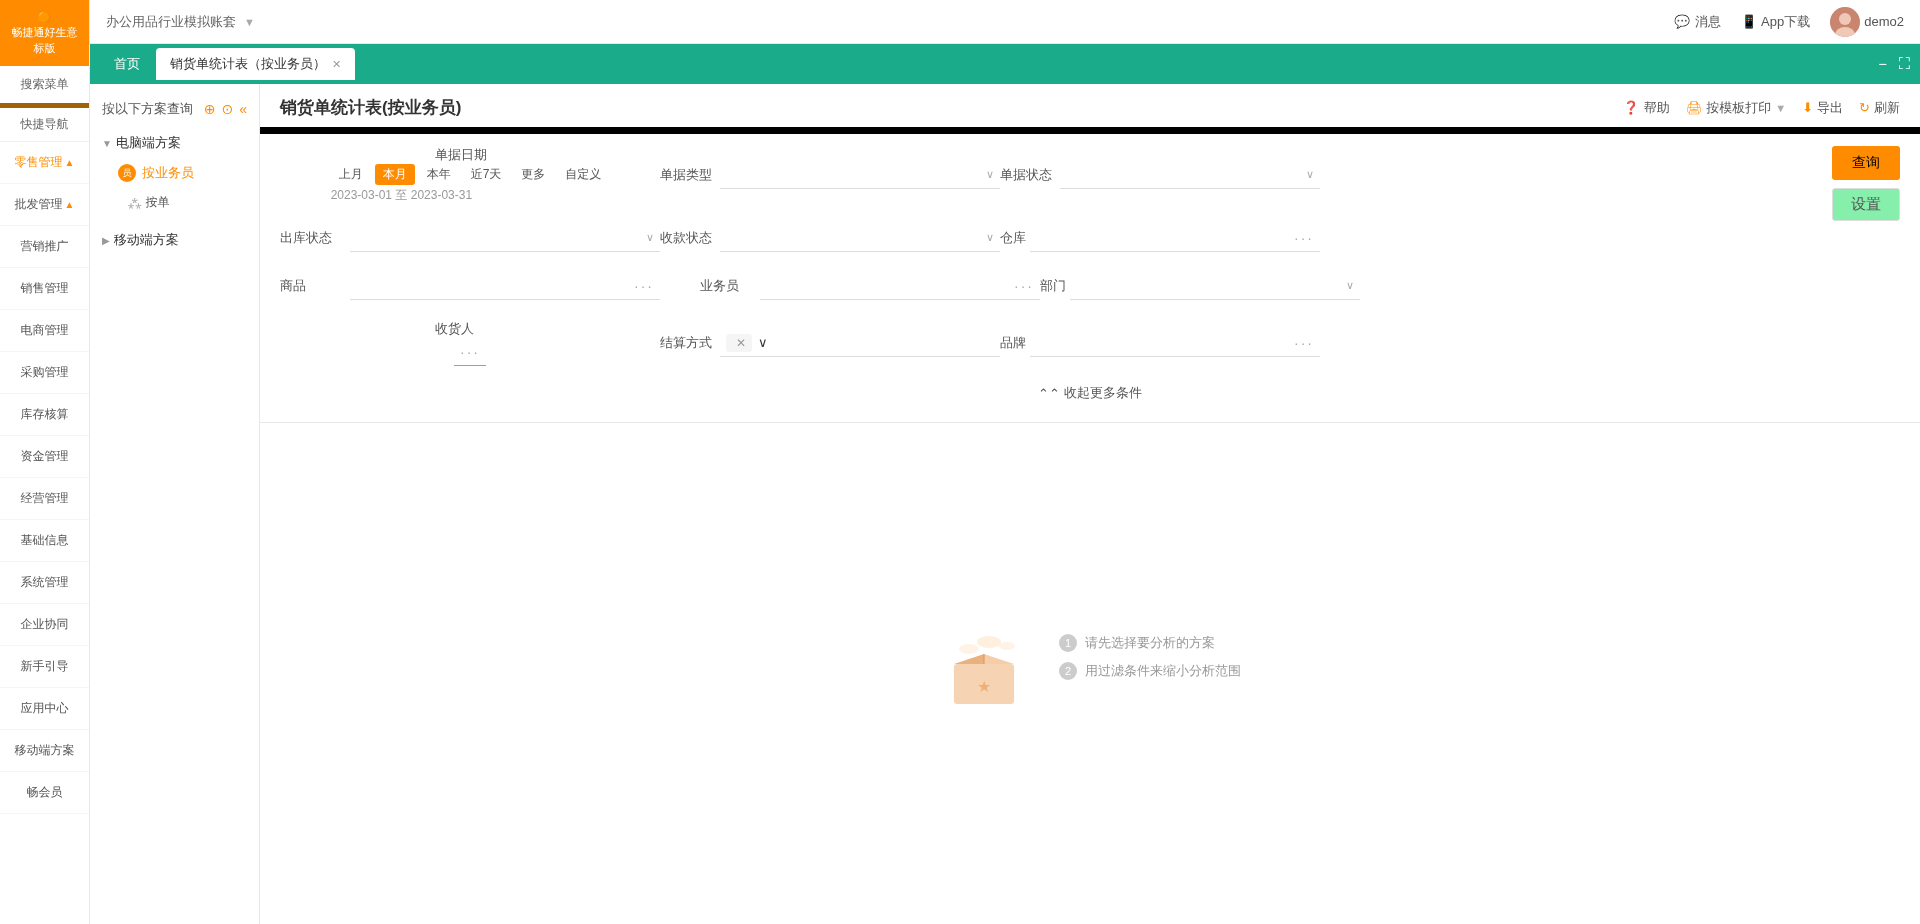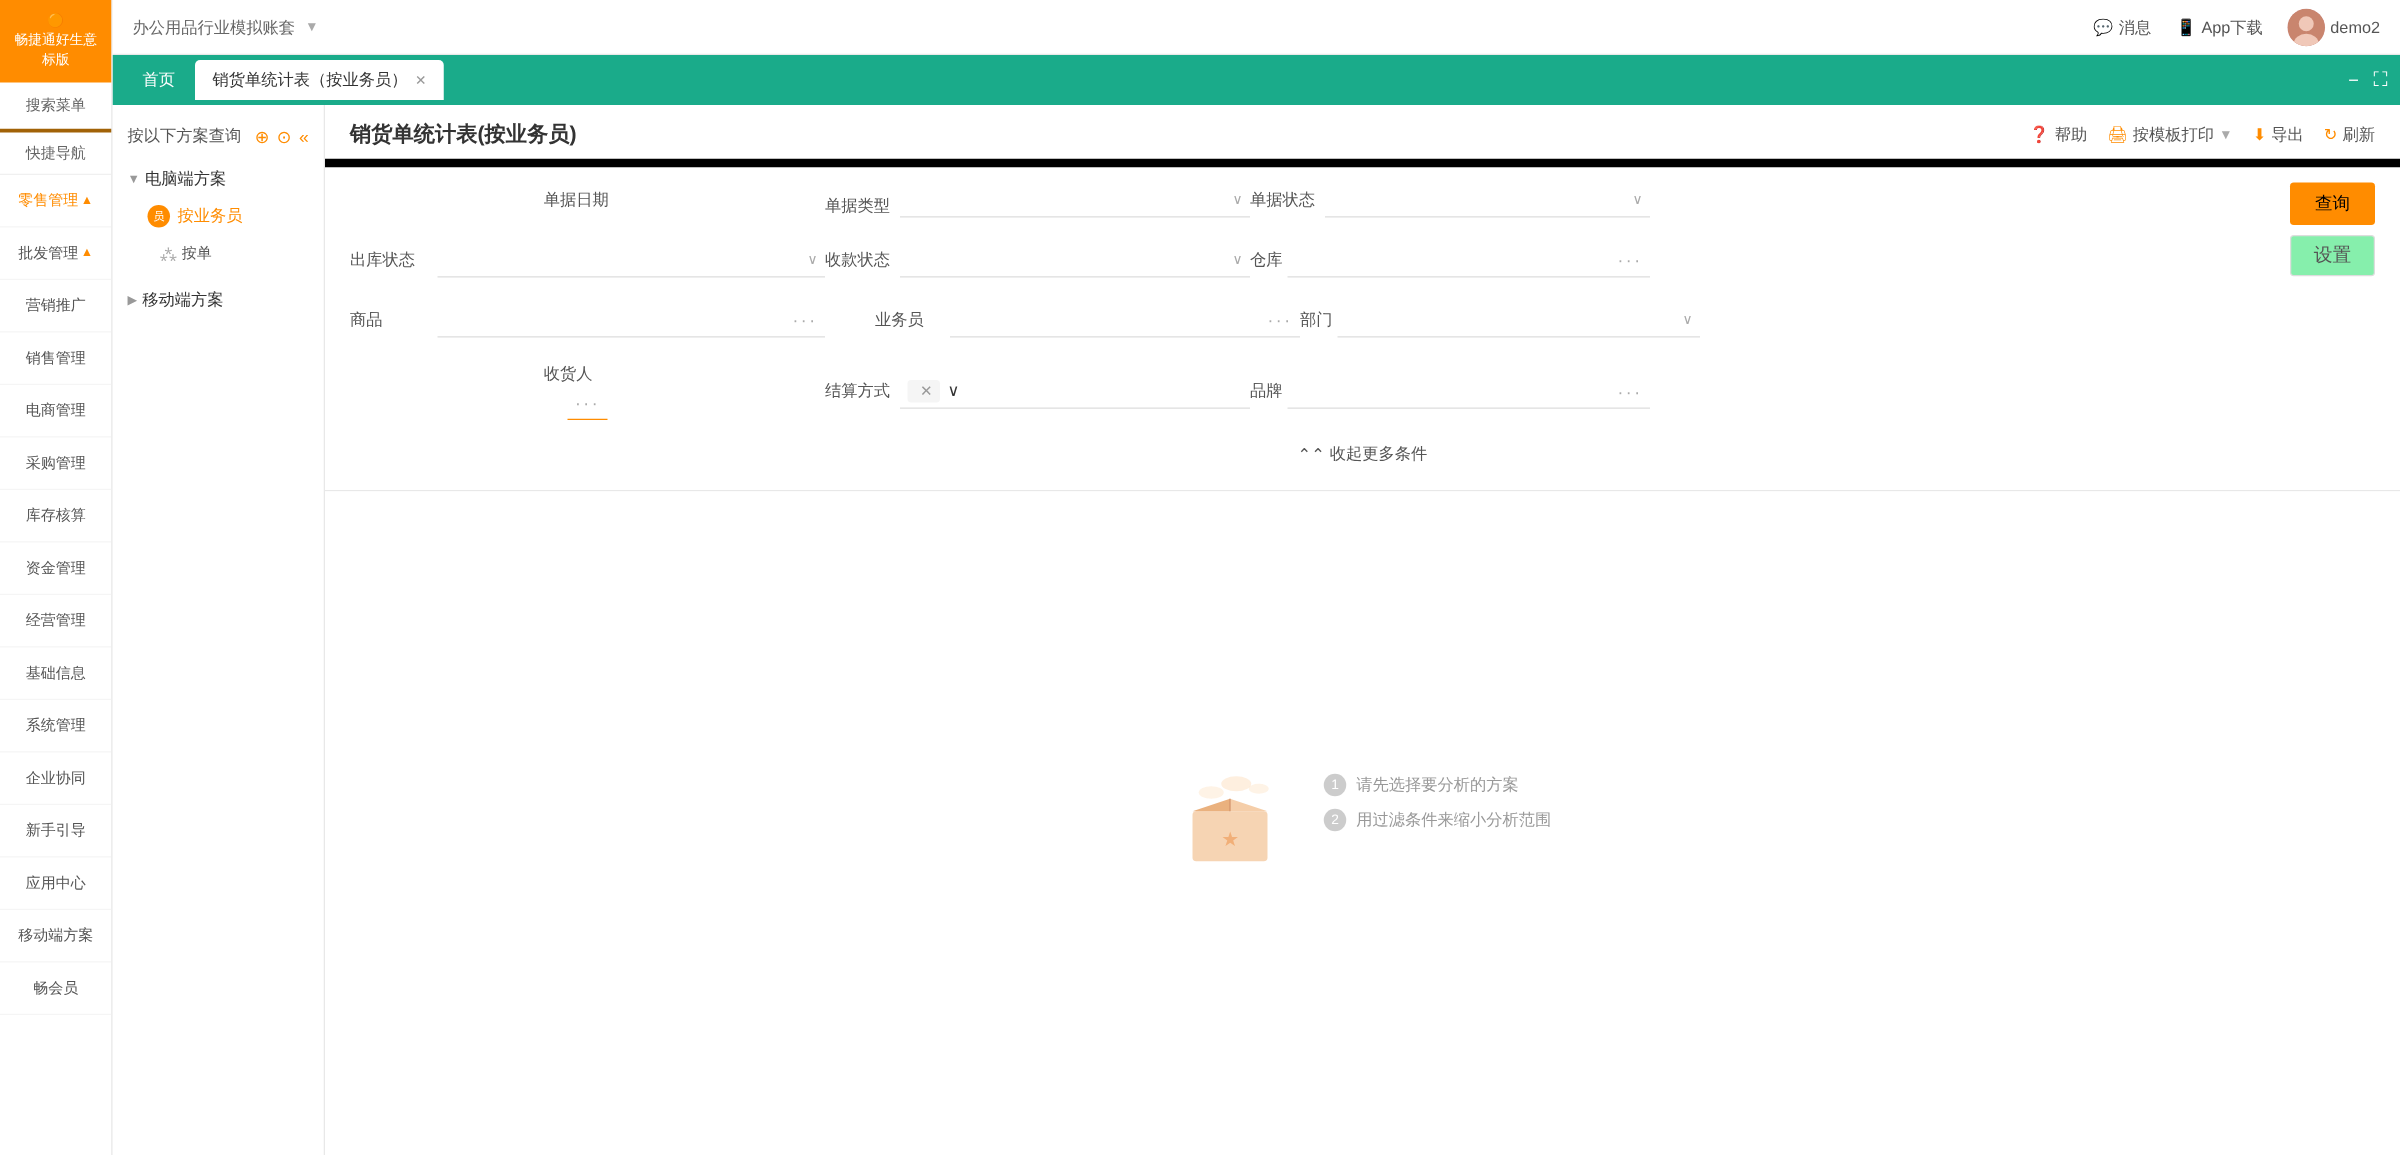--- a/index.html
+++ b/index.html
@@ -1,21 +1,21 @@
 <!DOCTYPE html>
 <html><head>
   <meta charset="utf-8">
   <style>
     * { box-sizing: border-box; margin: 0; padding: 0; }
     body { font-family: 'Microsoft YaHei', Arial, sans-serif; font-size: 13px; background: #f5f5f5; color: #333; display: flex; height: 924px; overflow: hidden; }
 
     
     .sidebar { width: 90px; background: #fff; display: flex; flex-direction: column; align-items: center; border-right: 1px solid #e8e8e8; flex-shrink: 0; }
     .sidebar-logo { width: 100%; background: #ff8c00; padding: 10px 5px; text-align: center; color: #fff; font-size: 11px; line-height: 1.4; cursor: pointer; }
-    .search-menu { padding: 10px 0; font-size: 12px; color: #666; cursor: pointer; width: 100%; text-align: center; border-bottom: 3px solid #a16207; }
+    .search-menu { padding: 10px 0; font-size: 12px; color: #666; cursor: pointer; width: 100%; text-align: center; border-bottom: 5px solid #a16207; }
     .quick-nav { padding: 8px 0; font-size: 12px; color: #666; cursor: pointer; width: 100%; text-align: center; border-bottom: 1px solid #f0f0f0; }
     .sidebar-nav { flex: 1; width: 100%; overflow-y: auto; }
     .sidebar-item { width: 100%; text-align: center; padding: 12px 5px; font-size: 12px; color: #555; cursor: pointer; border-bottom: 1px solid #f5f5f5; }
     .sidebar-item.active { color: #ff8c00; }
     .sidebar-item.has-arrow { display: flex; align-items: center; justify-content: center; gap: 2px; }
 
     
     .main-area { flex: 1; display: flex; flex-direction: column; overflow: hidden; }
 
     
@@ -240,23 +240,34 @@
 
       <div class="filter-area">
 
         <div style="display:flex;align-items:flex-start;gap:10px;margin-bottom:10px;">
           <div style="flex:1;display:flex;flex-direction:column;gap:10px;">
 
             <div class="filter-row">
 
               <div class="filter-item" style="min-width:360px;max-width:380px;flex-direction:column;">
                 <span class="filter-label">单据日期</span>
-              </div>
-
-              <div class="filter-item" style="min-width:300px;max-width:340px;align-items:flex-end;">
+                <div style="display:flex;flex-direction:column;gap:2px;flex:1;">
+                  <div class="date-tabs">
+                    <span class="date-tab">上月</span>
+                    <span class="date-tab active">本月</span>
+                    <span class="date-tab">本年</span>
+                    <span class="date-tab">近7天</span>
+                    <span class="date-tab">更多</span>
+                    <span class="date-tab">自定义</span>
+                  </div>
+                  <div class="date-range">2023-03-01 至 2023-03-31</div>
+                </div>
+              </div>
+
+              <div class="filter-item" style="min-width:300px;max-width:340px;">
                 <span class="filter-label" style="width:60px;">单据类型</span>
                 <div class="filter-control" style="border:none;border-bottom:1px solid #ddd;">
                   <span></span>
                   <span class="arrow-down">∨</span>
                 </div>
               </div>
 
               <div class="filter-item" style="min-width:280px;max-width:320px;">
                 <span class="filter-label" style="width:60px;">单据状态</span>
                 <div class="filter-control" style="border:none;border-bottom:1px solid #ddd;">

